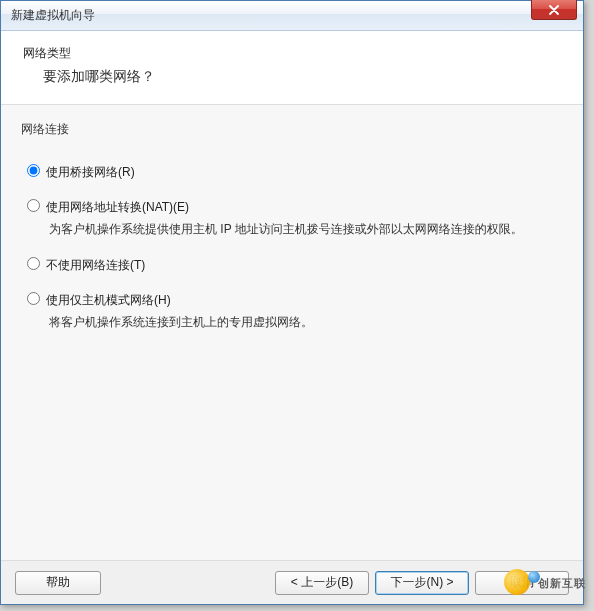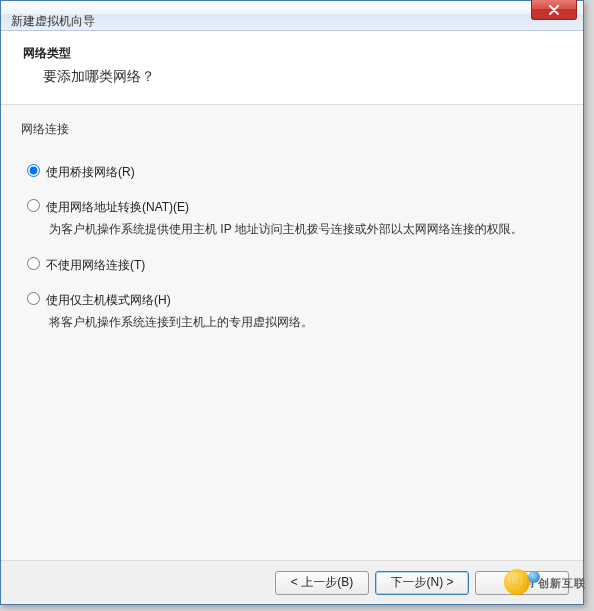--- a/index.html
+++ b/index.html
@@ -18,21 +18,21 @@
       width: 584px; height: 605px;
       background: #fff;
       border: 1px solid #4a7bb0;
       box-shadow: 2px 2px 6px rgba(0,0,0,0.3);
     }
     .titlebar {
       height: 30px;
       background: linear-gradient(to bottom, #fdfefe 0%, #eef3f9 45%, #dde8f4 46%, #e8f0f9 100%);
       border-bottom: 1px solid #b8c8dc;
       display: flex;
-      align-items: flex-end;
+      align-items: center;
       padding-left: 10px;
       position: relative;
       font-family: Liberation Serif, serif;
     }
     .titlebar-title {
       color: #333;
       font-size: 12px;
     }
     .close-btn {
       position: absolute;
@@ -50,21 +50,21 @@
       color: #fff;
       cursor: pointer;
     }
     .close-btn svg { display:block; }
     .header-panel {
       background: #fff;
       padding: 14px 22px 18px 22px;
       border-bottom: 1px solid #ddd;
     }
     .header-title {
-      font-weight: bold;
+      font-weight: normal;
       color: #222;
       margin-bottom: 6px;
       font-size: 12px;
     }
     .header-subtitle {
       color: #333;
       padding-left: 20px;
       font-size: 14px;
     }
     .content {
@@ -228,20 +228,21 @@
           <input type="radio" name="net" style="">
           <span class="radio-label">使用仅主机模式网络(H)</span>
         </label>
         <div class="radio-desc">将客户机操作系统连接到主机上的专用虚拟网络。</div>
       </div>
 
     </div>
   </div>
 
   <div class="footer">
+    <button class="btn btn-help">帮助</button>
     <div class="spacer"></div>
     <button class="btn">&lt; 上一步(B)</button>
     <button class="btn btn-default">下一步(N) &gt;</button>
     <button class="btn">取消</button>
   </div>
 
 </div>
 
 <div class="watermark">
   <div class="logo-circle"></div>

